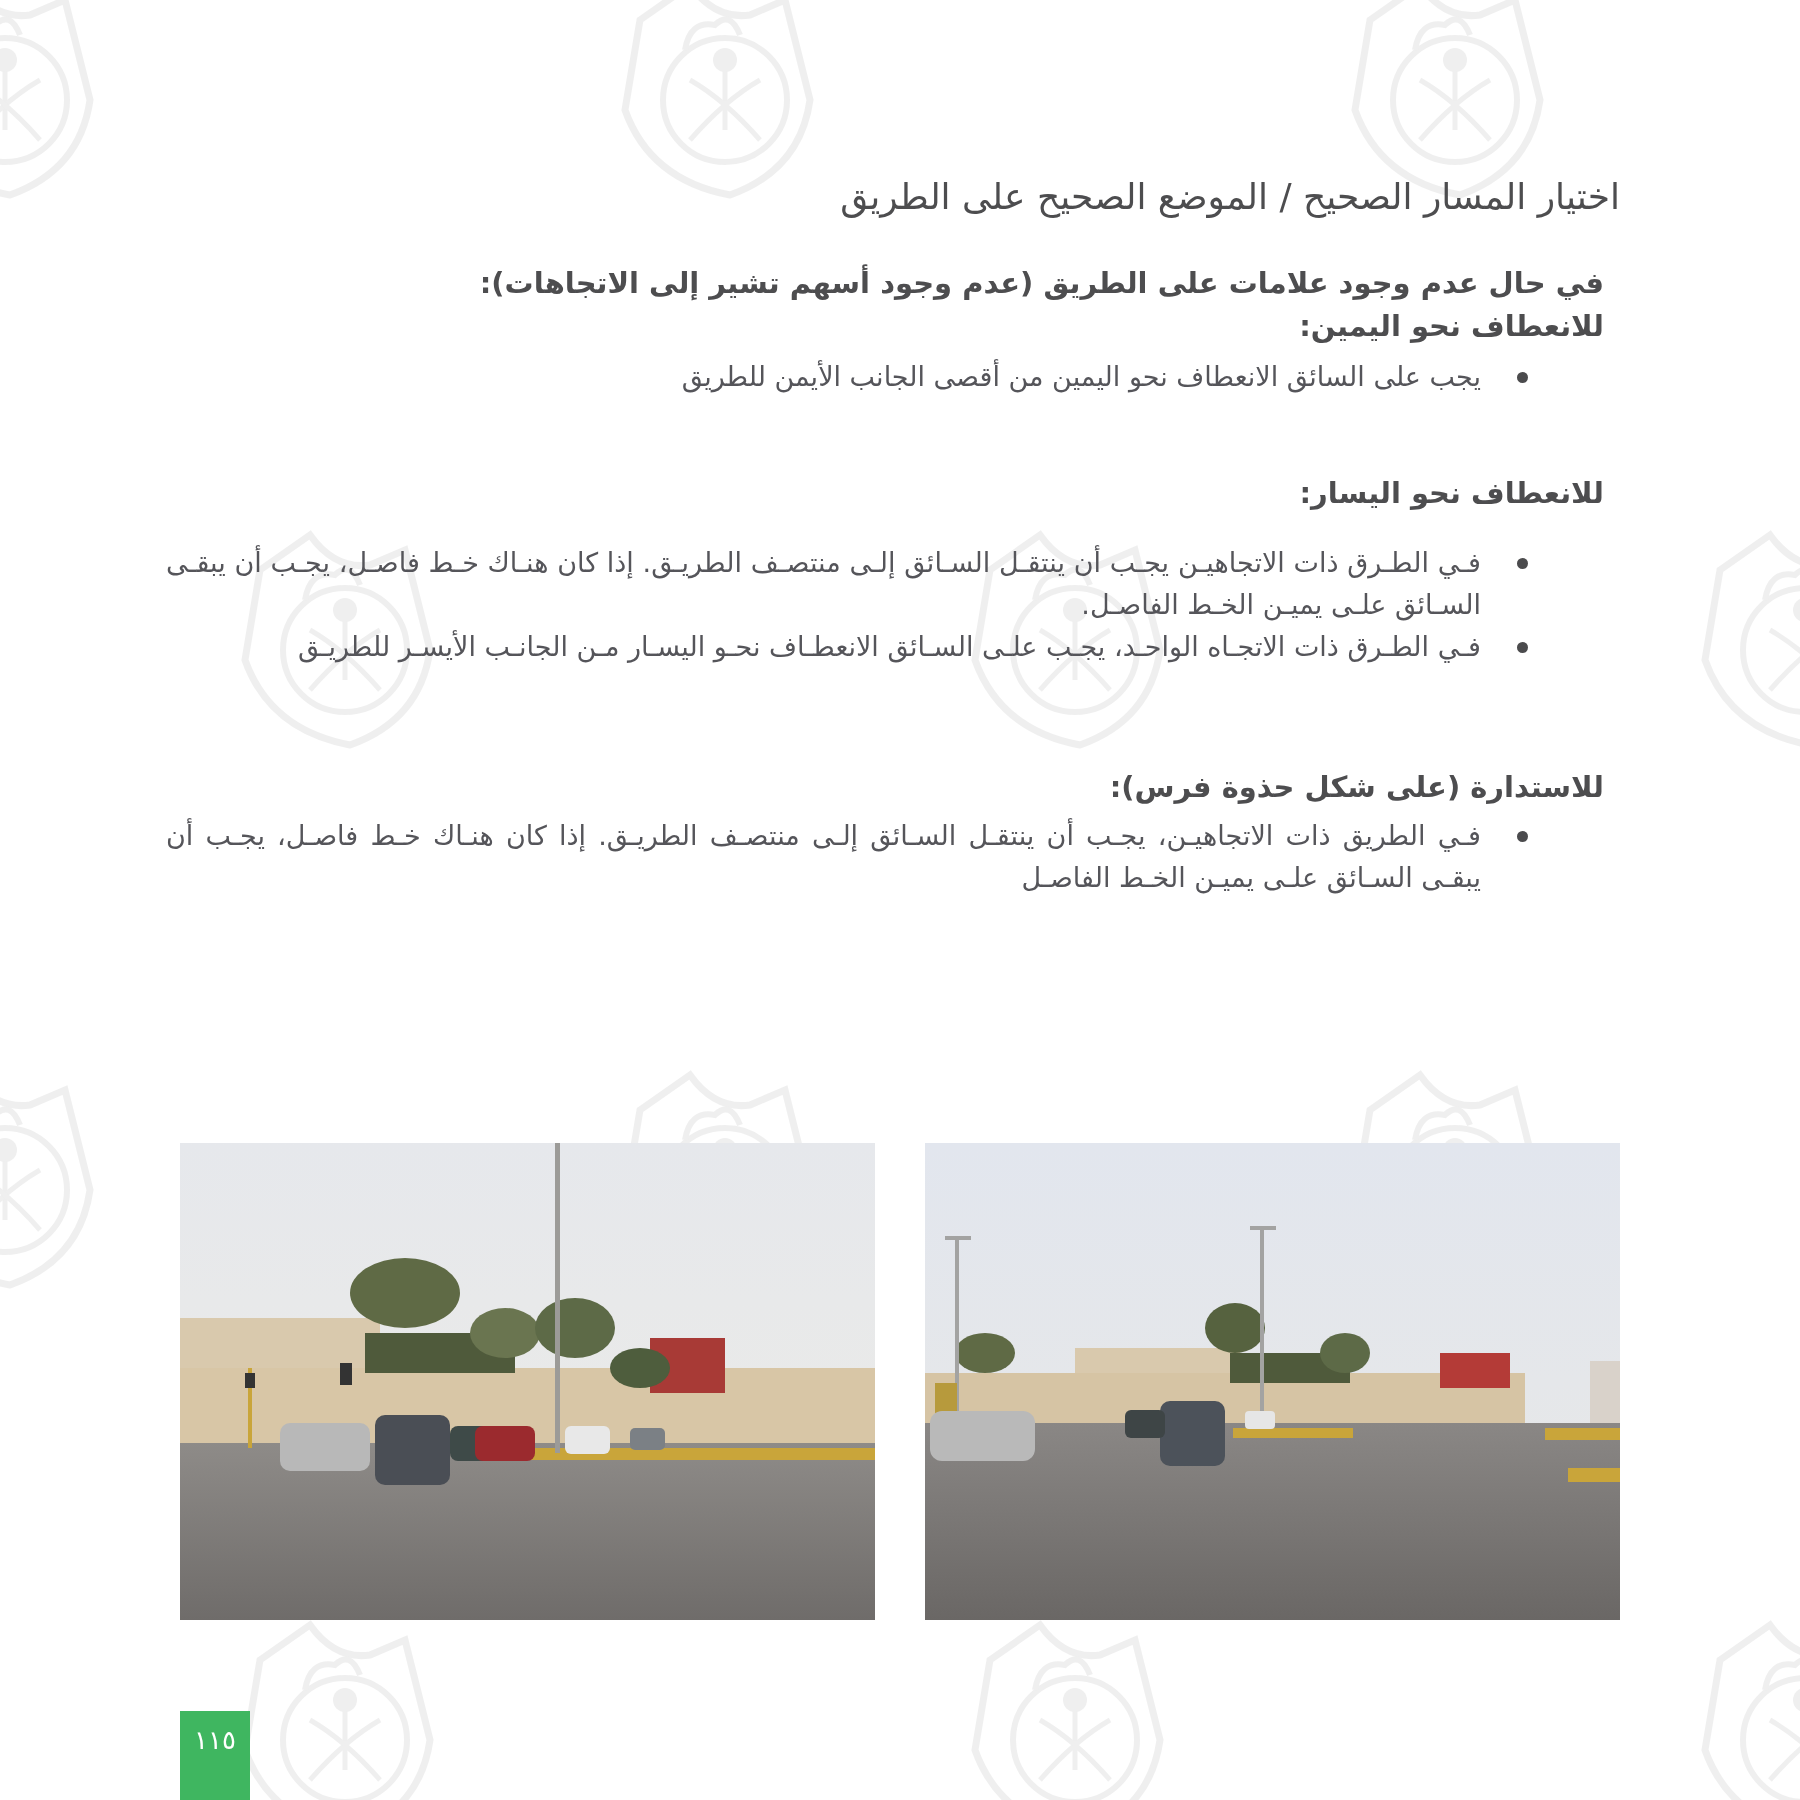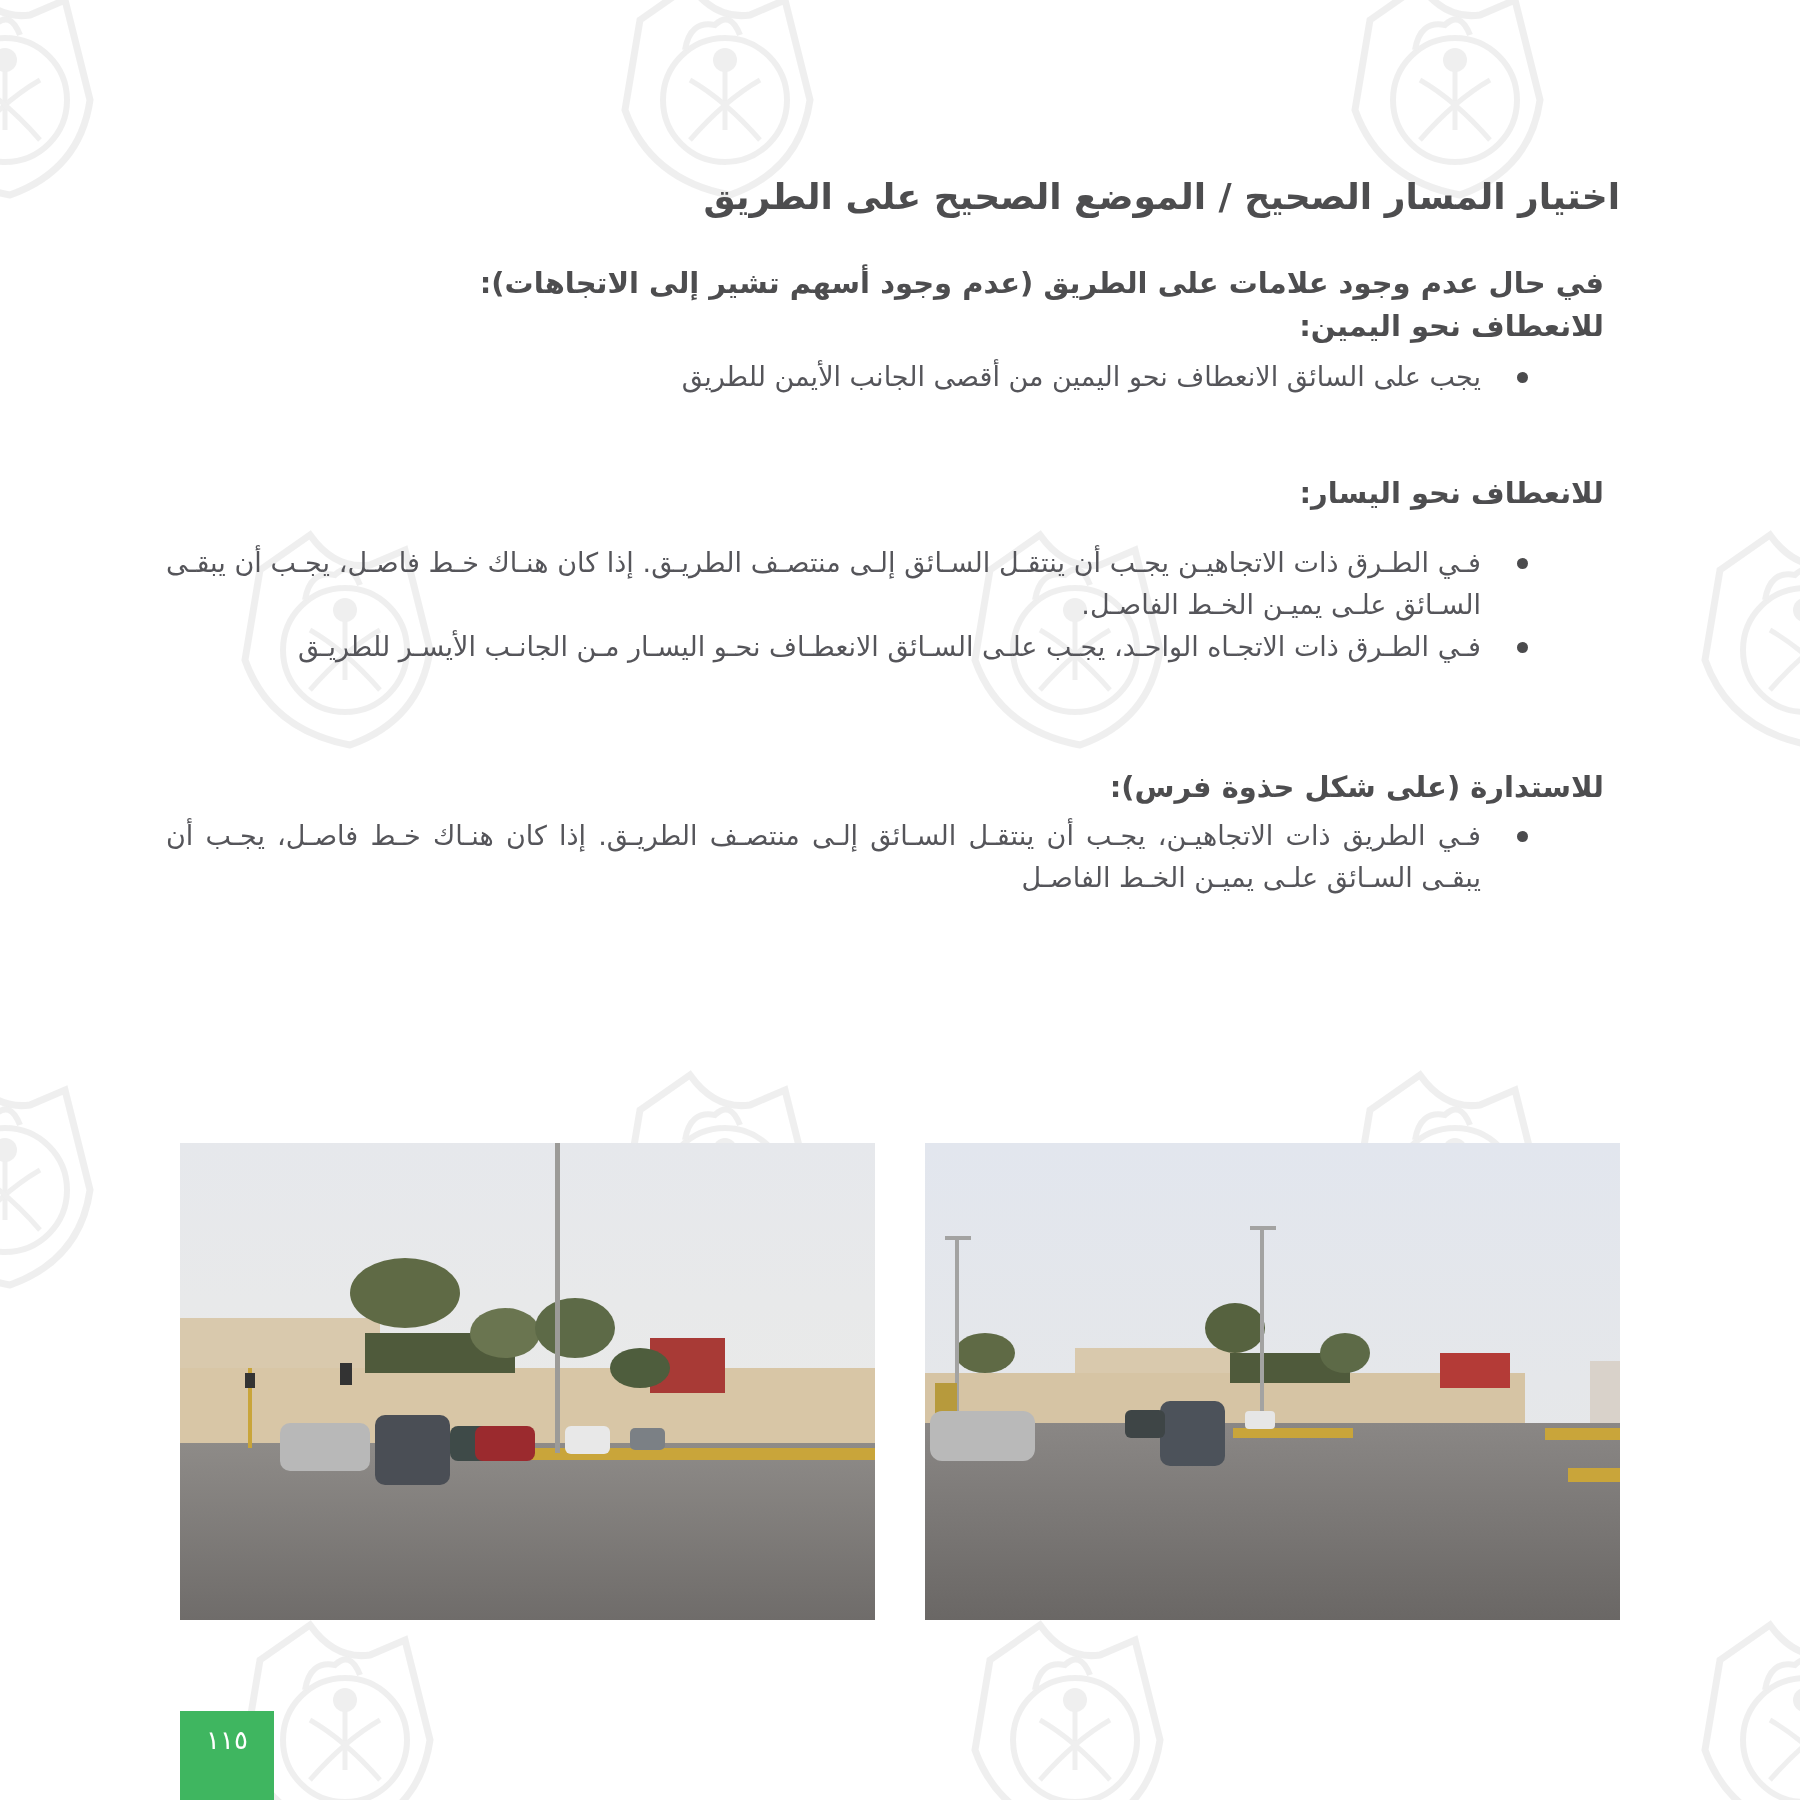--- a/index.html
+++ b/index.html
@@ -12,21 +12,21 @@
   .watermark {
     position: absolute; width: 210px; height: 220px; opacity: 0.09;
     pointer-events: none;
   }
   .content {
     position: absolute; left: 170px; width: 1450px; top: 0;
     direction: rtl; text-align: right;
   }
   .title {
     position: absolute; right: 0; top: 176px;
-    font-size: 36px; font-weight: bold; color: #4d4d4f; white-space: nowrap;
+    font-size: 36px; font-weight: normal; color: #4d4d4f; white-space: nowrap;
   }
   .heading {
     position: absolute; right: 16px; font-size: 29px; font-weight: bold;
     color: #4d4d4f; white-space: nowrap;
   }
   .bullet-list {
     position: absolute; right: 0; width: 1450px; margin: 4px; padding: 0; list-style: none;
   }
   .bullet {
     position: relative; padding-right: 135px;
@@ -35,21 +35,21 @@
   }
   .bullet .dot {
     position: absolute; right: 88px; top: 16px; width: 11px; height: 11px;
     border-radius: 50%; background: #4b4b4d;
   }
   .photo {
     position: absolute; top: 1143px; width: 695px; height: 477px; overflow: hidden;
     background: #8c8a88;
   }
   .page-num {
-    position: absolute; left: 180px; top: 1711px; width: 94px; height: 89px;
+    position: absolute; left: 180px; top: 1711px; width: 70px; height: 89px;
     background: #3fb660; color: #ffffff; font-size: 26px;
     text-align: center; padding-top: 14px; box-sizing: border-box;
     font-family: "DejaVu Sans", sans-serif;
   }
 </style>
 </head>
 <body>
 
 <svg width="0" height="0" style="position:absolute">
   <defs>

